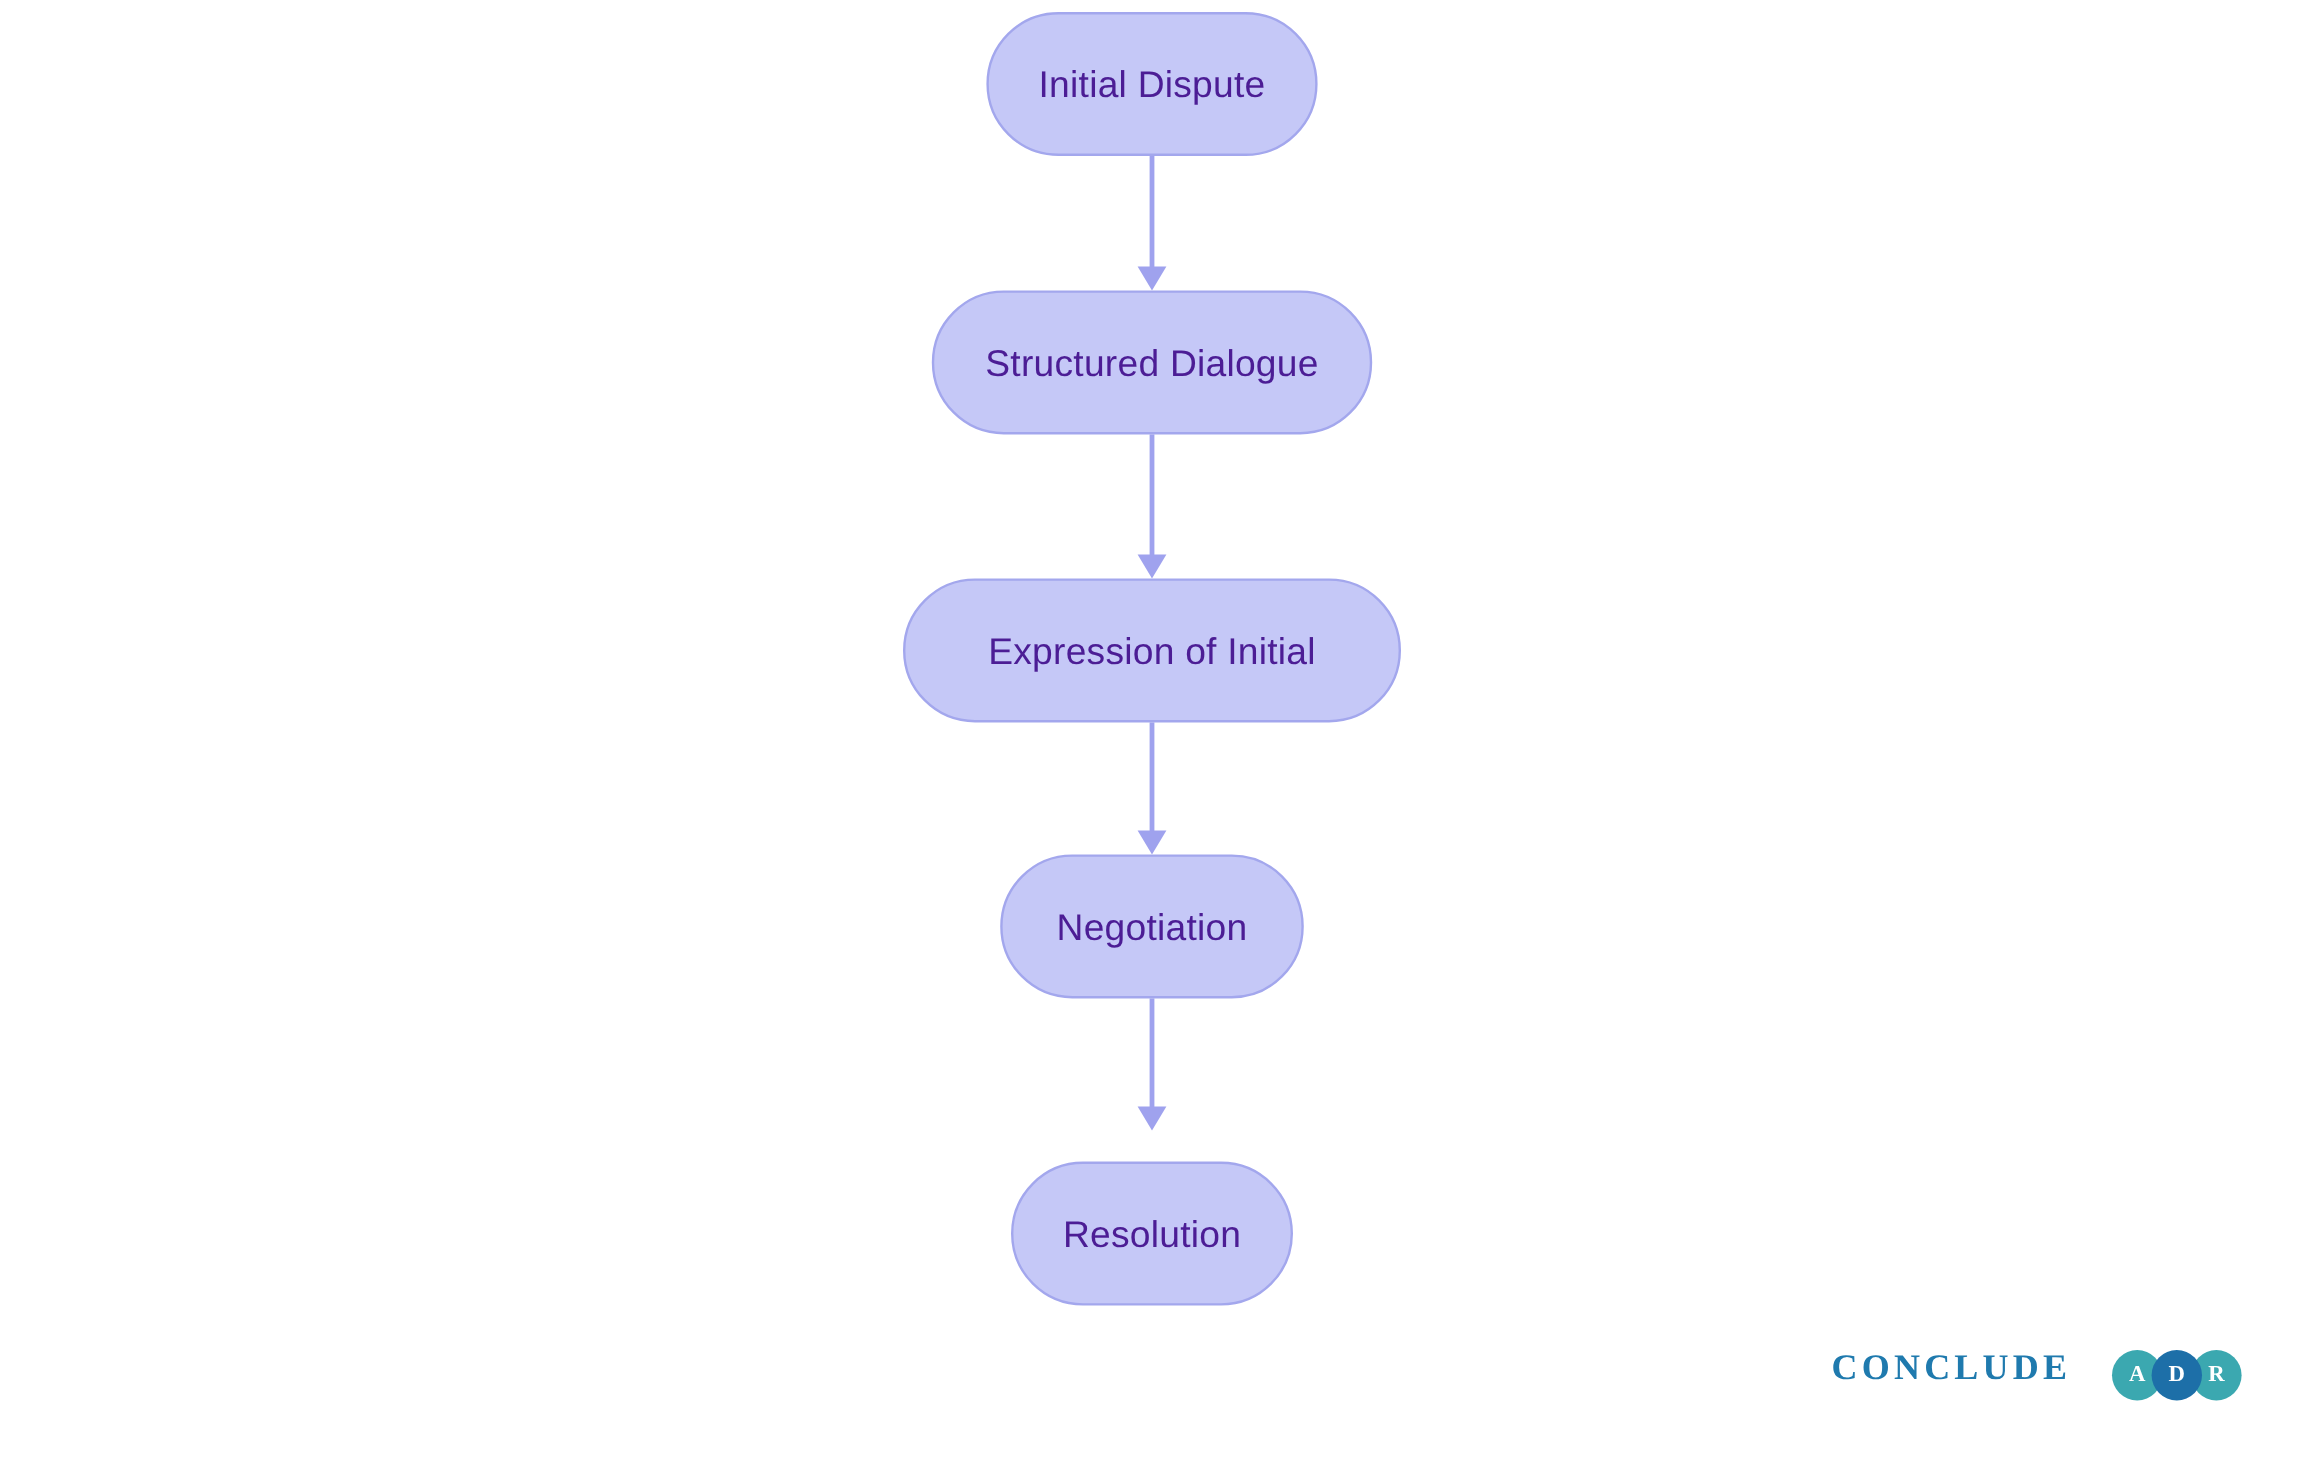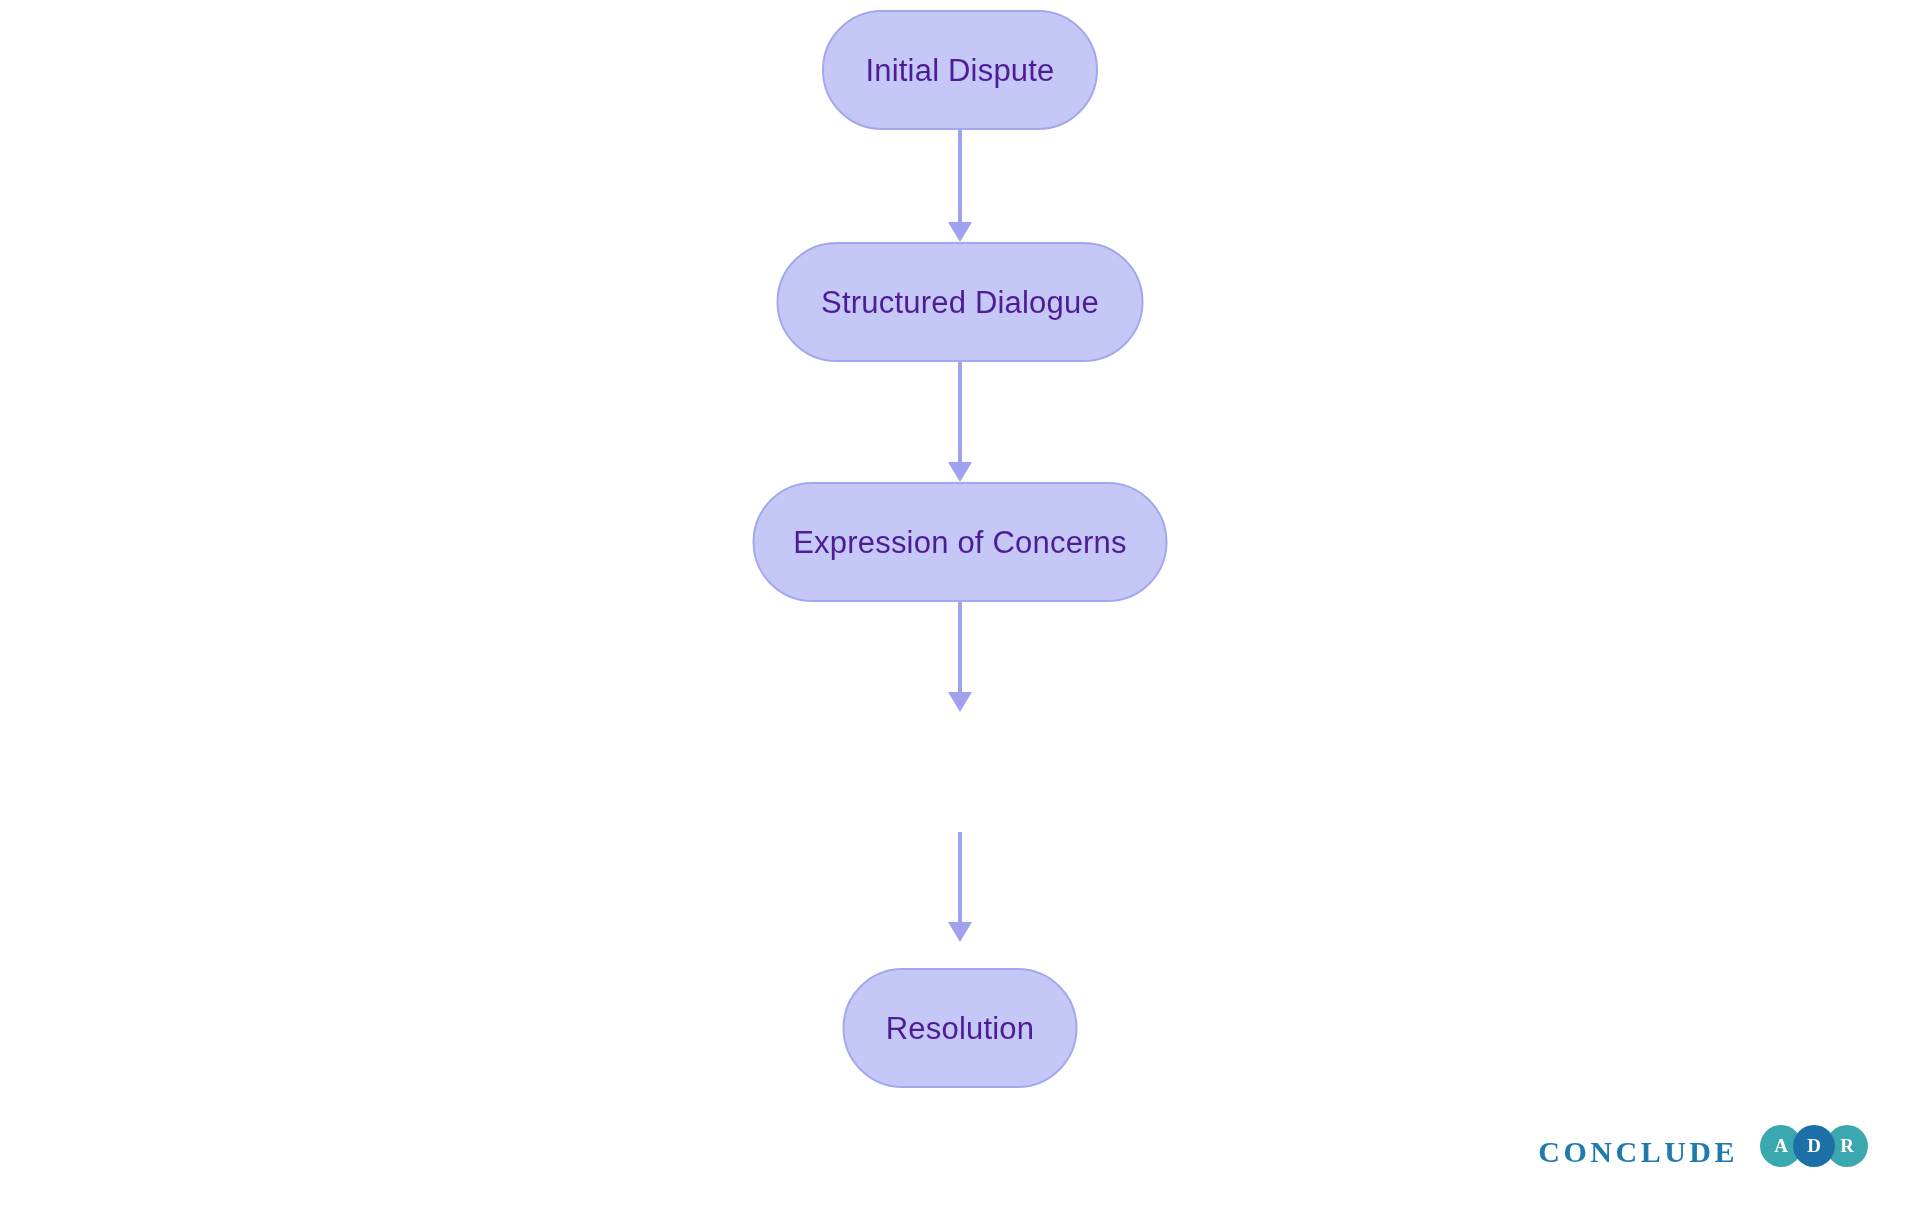--- a/index.html
+++ b/index.html
@@ -93,22 +93,22 @@
   .conn-4 { top: 832px; height: 110px; }
   .conn-4 .stem { height: 92px; }
   .conn-4 .head { top: 90px; }
 
   
   #brand-logo {
     position: absolute;
     right: 52px;
     bottom: 48px;
     display: flex;
-    align-items: flex-end;
-    gap: 22px;
+    align-items: flex-start;
+    gap: 34px;
   }
   #brand-wordmark {
     font-family: "Liberation Serif", serif;
     font-weight: 700;
     font-size: 30px;
     letter-spacing: 3.5px;
     color: #1f7aae;
     line-height: 1;
   }
   #brand-circles {
@@ -148,28 +148,31 @@
   <div class="node node-2">
     <span class="node-label">Structured Dialogue</span>
   </div>
 
   <div class="connector conn-2">
     <div class="stem"></div>
     <div class="head"></div>
   </div>
 
   <div class="node node-3">
-    <span class="node-label">Expression of Concerns</span>
+    <span class="node-label">Expression of Initial</span>
   </div>
 
   <div class="connector conn-3">
     <div class="stem"></div>
     <div class="head"></div>
   </div>
 
+  <div class="node node-4">
+    <span class="node-label">Negotiation</span>
+  </div>
 
   <div class="connector conn-4">
     <div class="stem"></div>
     <div class="head"></div>
   </div>
 
   <div class="node node-5">
     <span class="node-label">Resolution</span>
   </div>
 

